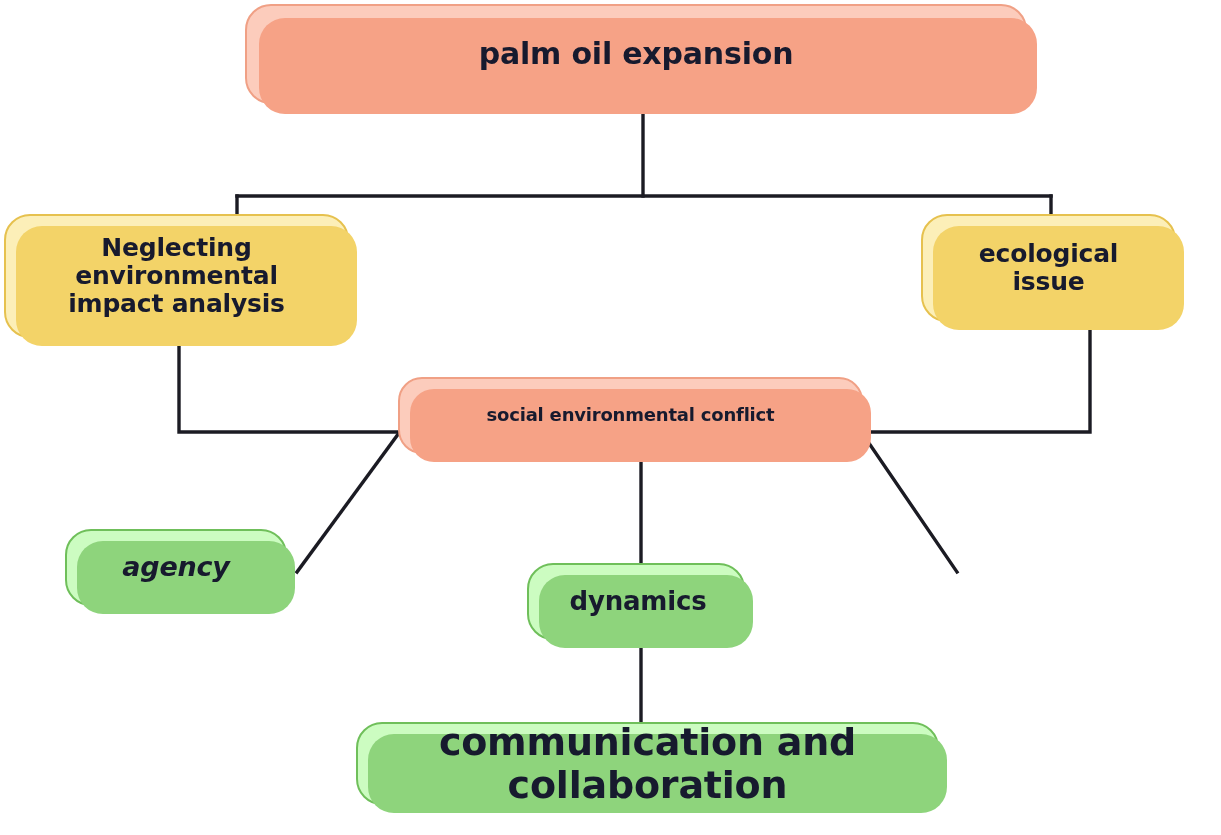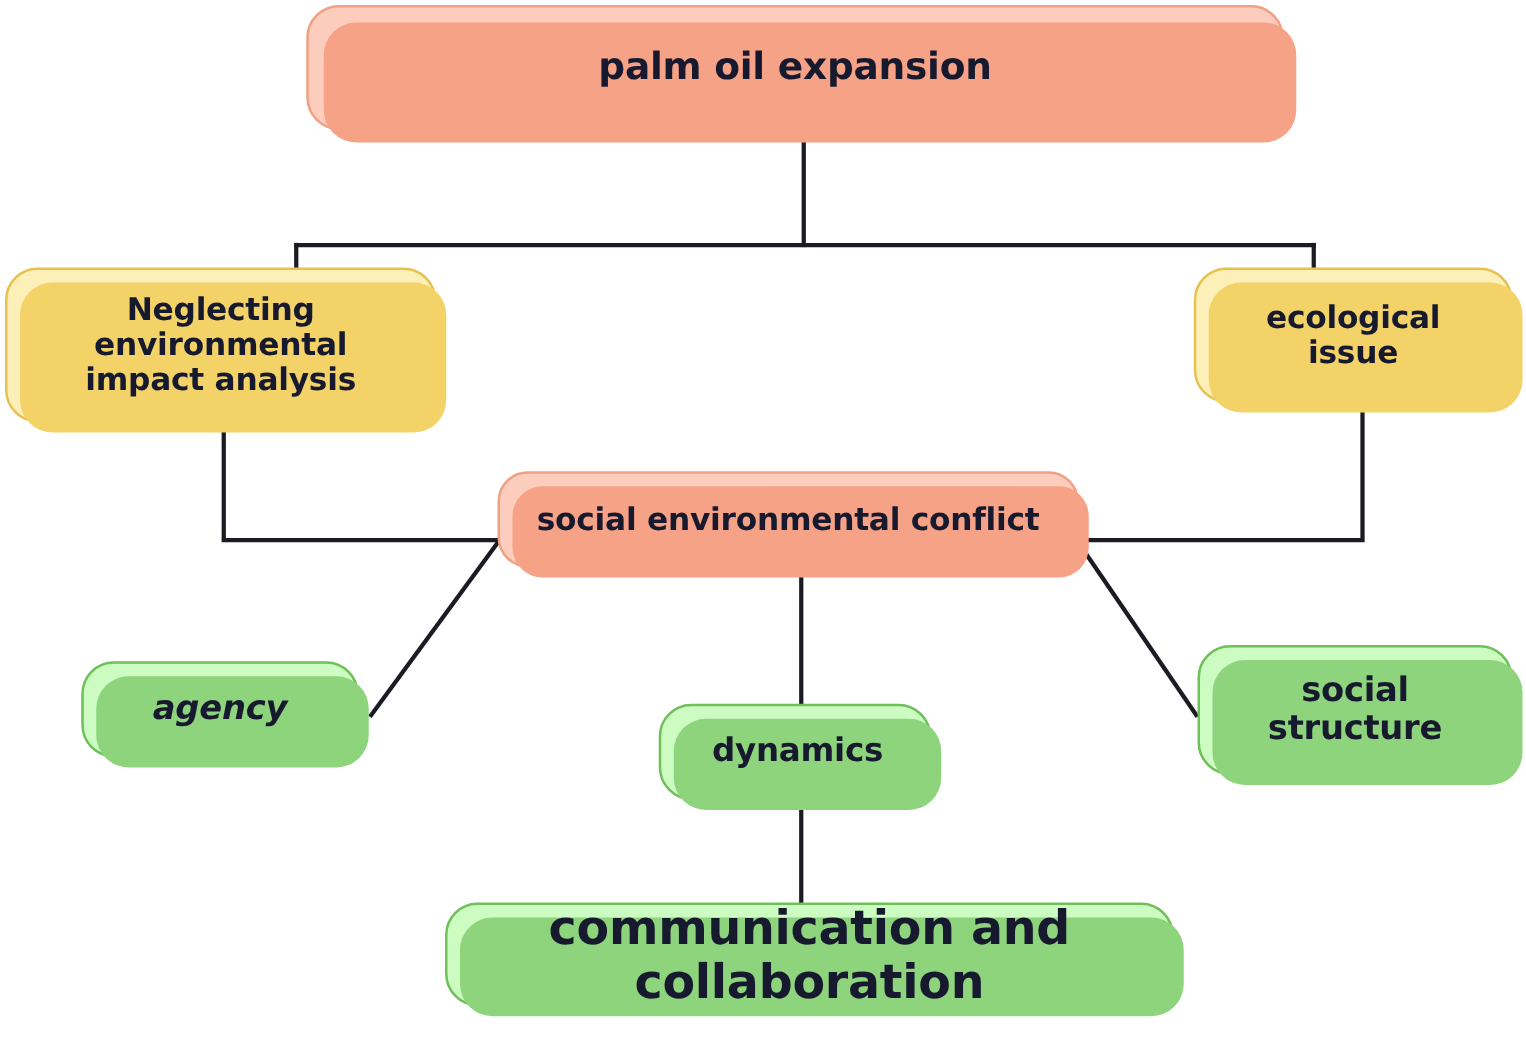--- a/index.html
+++ b/index.html
@@ -86,28 +86,28 @@
   }
   #node-root::after { left: 12px; top: 12px; right: -12px; bottom: -12px; }
 
   #node-neglecting {
     left: 4px; top: 214px; width: 345px; height: 124px;
     font-size: 25px;
     z-index: 3;
   }
 
   #node-ecological {
-    left: 955px; top: 214px; width: 255px; height: 108px;
+    left: 921px; top: 214px; width: 255px; height: 108px;
     font-size: 25px;
     z-index: 3;
   }
 
   #node-conflict {
     left: 398px; top: 377px; width: 465px; height: 77px;
-    font-size: 25px;
+    font-size: 18px;
     border-radius: 24px;
     z-index: 3;
   }
   #node-conflict::after { border-radius: 24px; }
 
   #node-agency {
     left: 65px; top: 529px; width: 222px; height: 77px;
     font-size: 27px;
     z-index: 3;
     font-style: italic;
@@ -184,22 +184,18 @@
   </div>
 
   <div class="node node-green" id="node-agency">
     <span class="node-label">agency</span>
   </div>
 
   <div class="node node-green" id="node-dynamics">
     <span class="node-label">dynamics</span>
   </div>
 
-  <div class="node node-green" id="node-social-structure">
-    <span class="node-label">social
-structure</span>
-  </div>
 
   <div class="node node-green" id="node-communication">
     <span class="node-label">communication and collaboration</span>
   </div>
 
 </div>
 
 </body></html>

